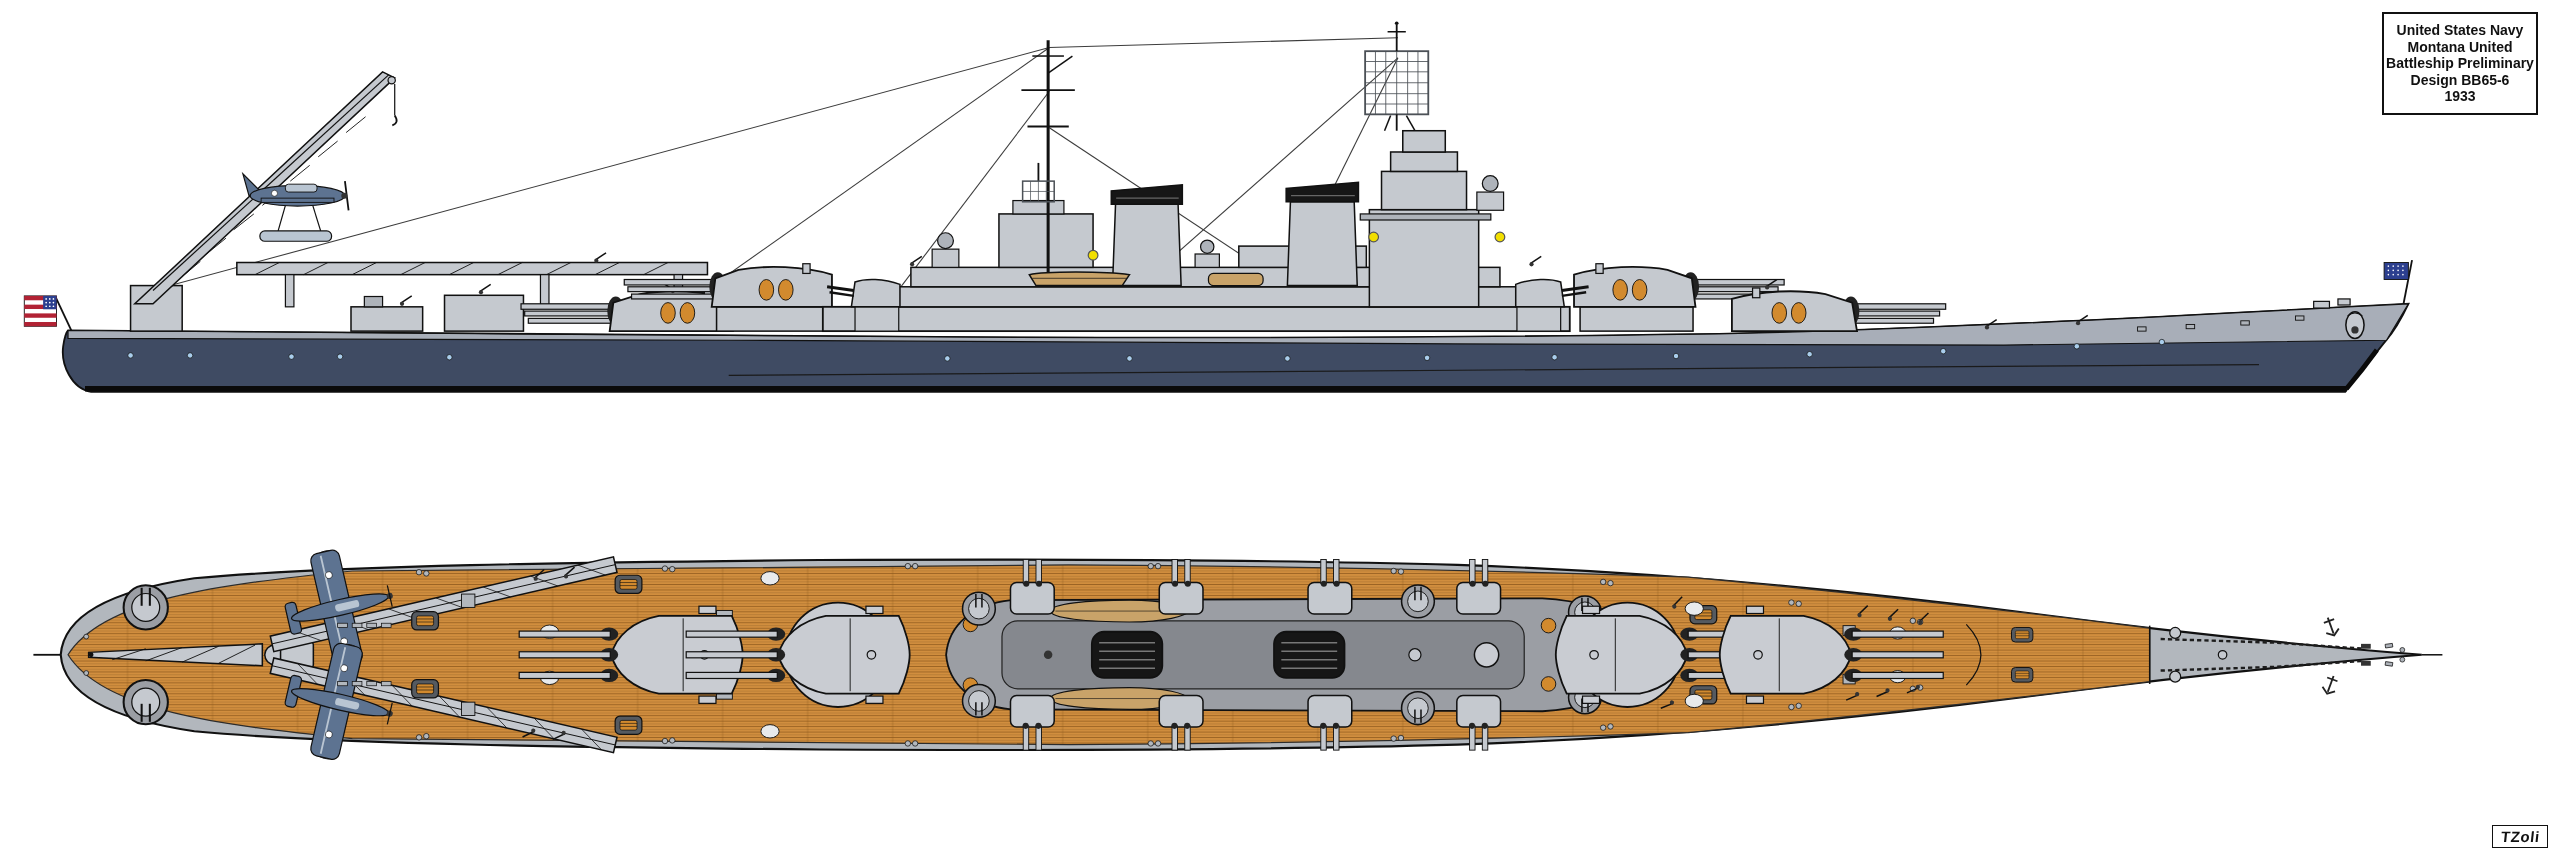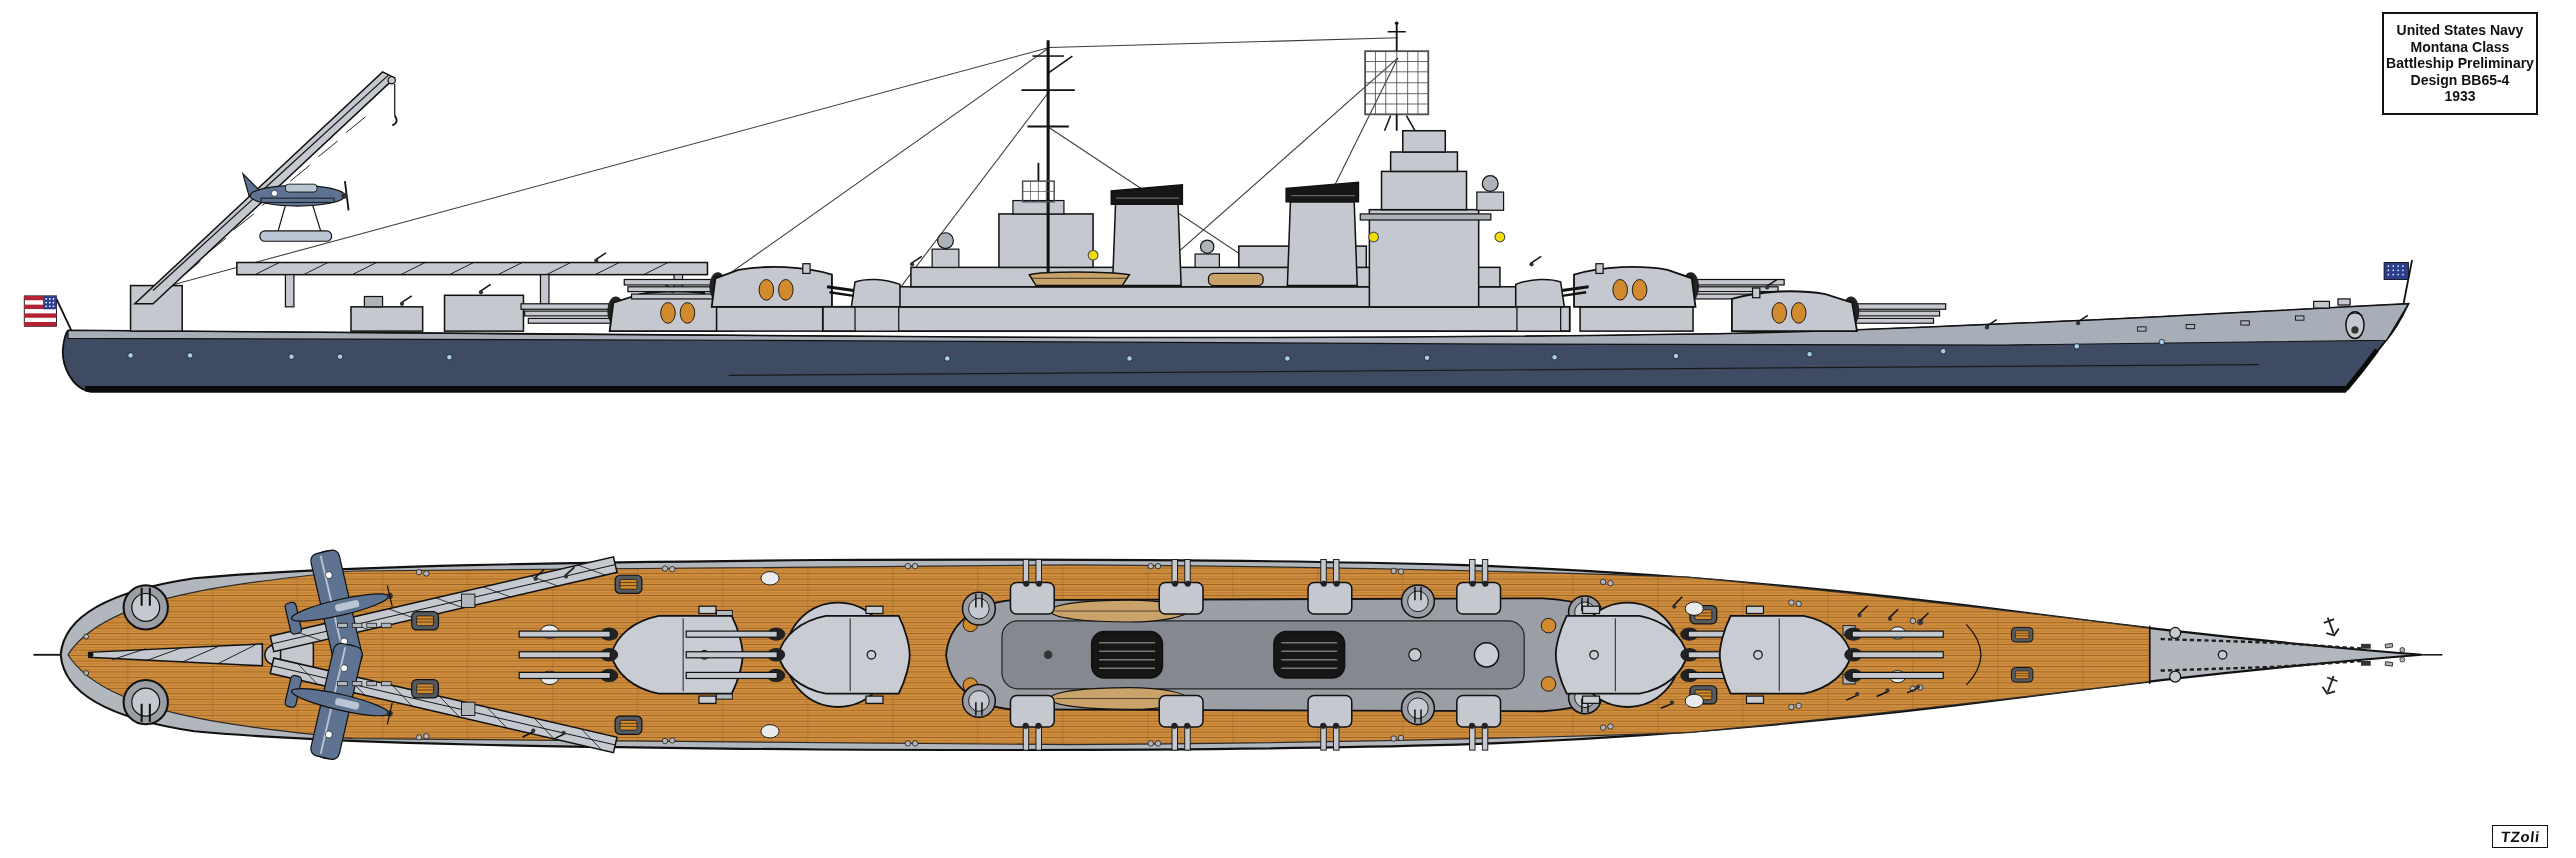--- a/index.html
+++ b/index.html
@@ -679,22 +679,22 @@
 
     <g class="f-steel s-o" stroke-width="1.2">
       <circle cx="142" cy="1048" r="4"></circle>
         <circle cx="142" cy="1108" r="4"></circle>
     </g>
   </g>
 </svg>
 
 <div class="title-box">
   <div>United States Navy</div>
-  <div>Montana Class</div>
+  <div>Montana United</div>
   <div>Battleship Preliminary</div>
-  <div>Design BB65-4</div>
+  <div>Design BB65-6</div>
   <div>1933</div>
 </div>
 
 <div class="sig-box">
   <span>TZoli</span>
 </div>
 
 
 </body></html>

